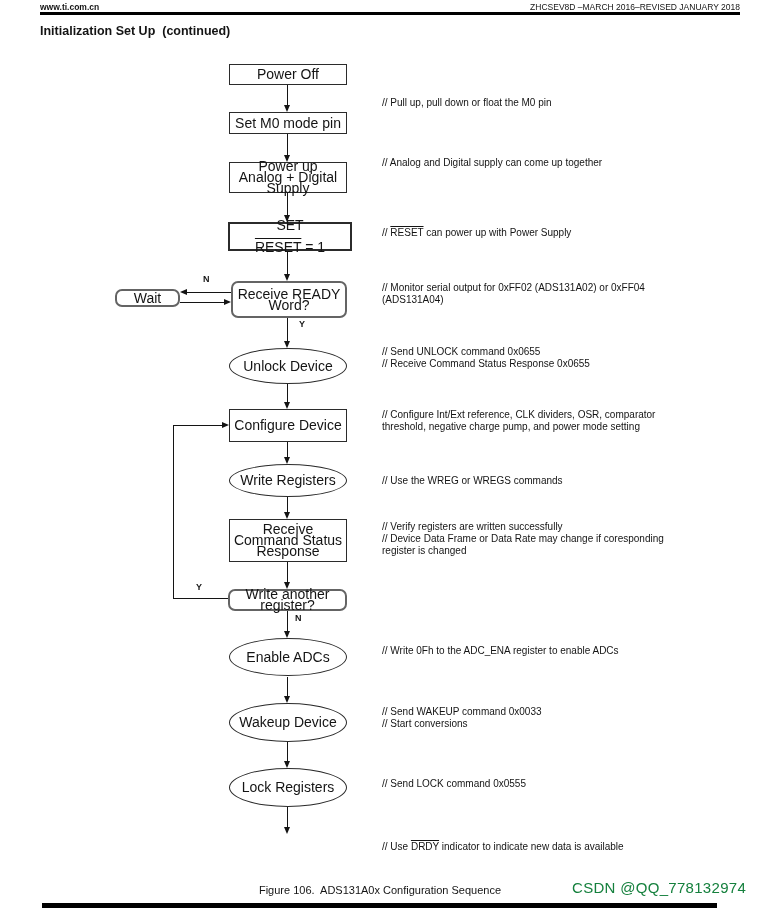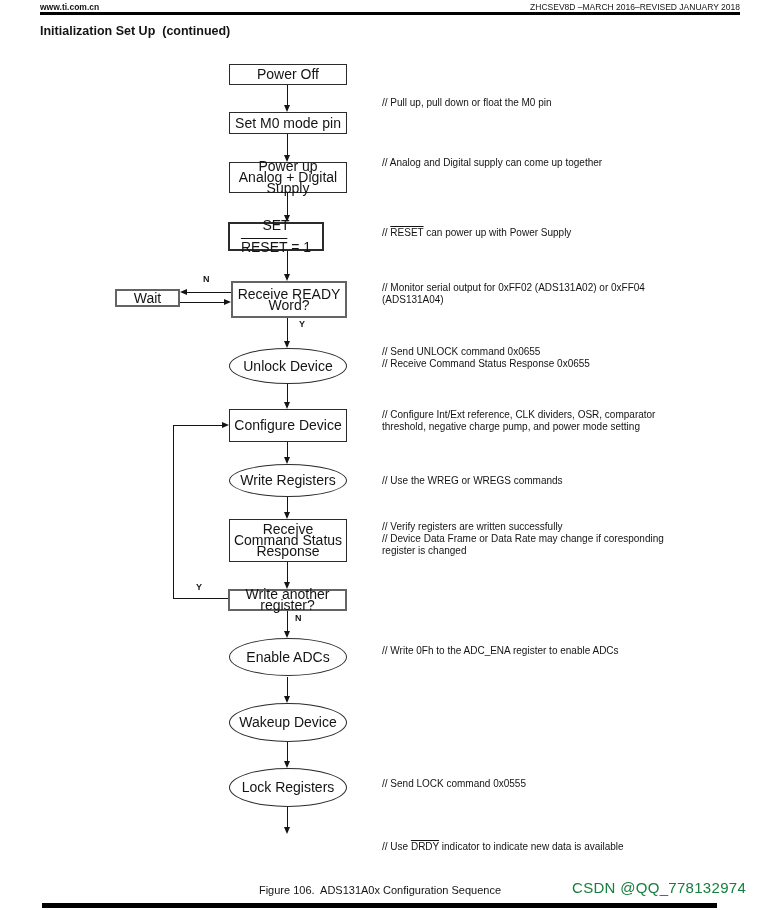--- a/index.html
+++ b/index.html
@@ -10,21 +10,21 @@
   .hdr-left  { position:absolute; top:2px; left:40px; font-size:8.5px; font-weight:bold; }
   .hdr-right { position:absolute; top:2px; right:40px; font-size:8.5px; }
   .hdr-rule  { position:absolute; top:12px; left:40px; width:700px; height:2.5px; background:#000; }
   .page-title{ position:absolute; top:24px; left:40px; font-size:12.5px; font-weight:bold; white-space:pre; }
 
   
   .node { position:absolute; box-sizing:border-box; display:flex; align-items:center; justify-content:center;
           text-align:center; font-size:14px; line-height:11px; background:#fff; }
   .rect    { border:1.5px solid #2b2b2b; }
   .b2      { border-width:2px; }
-  .gray    { border-color:#646464; }
+  .gray    { border-color:#646464;border-radius:7px; }
   .ellipse { border:1.4px solid #2b2b2b; border-radius:50%; }
   .lbl { white-space:pre-line; }
 
   
   .vline { position:absolute; width:1.4px; background:#141414; }
   .hline { position:absolute; height:1.4px; background:#141414; }
   .ah-down  { position:absolute; width:0; height:0; border-left:3.5px solid transparent; border-right:3.5px solid transparent; border-top:7px solid #141414; }
   .ah-left  { position:absolute; width:0; height:0; border-top:3.5px solid transparent; border-bottom:3.5px solid transparent; border-right:7px solid #141414; }
   .ah-right { position:absolute; width:0; height:0; border-top:3.5px solid transparent; border-bottom:3.5px solid transparent; border-left:7px solid #141414; }
 
@@ -55,21 +55,21 @@
 
   <div class="node rect" style="left:229px;top:112px;width:118px;height:22px">
     <span class="lbl">Set M0 mode pin</span>
   </div>
 
   <div class="node rect" style="left:229px;top:162px;width:118px;height:31px">
     <span class="lbl">Power up
 Analog + Digital Supply</span>
   </div>
 
-  <div class="node rect b2" style="left:228px;top:222px;width:96px;height:29px">
+  <div class="node rect b2" style="left:228px;top:222px;width:124px;height:29px">
     <span class="lbl"><span>SET</span><br>
       <span class="over">RESET</span><span> = 1</span>
     </span>
   </div>
 
   <div class="node rect b2 gray" style="left:115px;top:289px;width:65px;height:18px">
     <span class="lbl">Wait</span>
   </div>
 
   <div class="node rect b2 gray" style="left:231px;top:281px;width:116px;height:37px">
@@ -171,20 +171,22 @@
 (ADS131A04)</div>
   <div class="comment" style="left:382px;top:346px">// Send UNLOCK command 0x0655
 // Receive Command Status Response 0x0655</div>
   <div class="comment" style="left:382px;top:409px">// Configure Int/Ext reference, CLK dividers, OSR, comparator
 threshold, negative charge pump, and power mode setting</div>
   <div class="comment" style="left:382px;top:475px">// Use the WREG or WREGS commands</div>
   <div class="comment" style="left:382px;top:521px">// Verify registers are written successfully
 // Device Data Frame or Data Rate may change if coresponding
 register is changed</div>
   <div class="comment" style="left:382px;top:645px">// Write 0Fh to the ADC_ENA register to enable ADCs</div>
+  <div class="comment" style="left:382px;top:706px">// Send WAKEUP command 0x0033
+// Start conversions</div>
   <div class="comment" style="left:382px;top:778px">// Send LOCK command 0x0555</div>
   <div class="comment" style="left:382px;top:841px"><span>// Use </span><span class="over">DRDY</span><span> indicator to indicate new data is available</span></div>
 
   <div class="caption">Figure 106.  ADS131A0x Configuration Sequence</div>
   <div class="watermark">CSDN @QQ_778132974</div>
   <div class="bottom-bar"></div>
 
 </div>
 
 </body></html>

